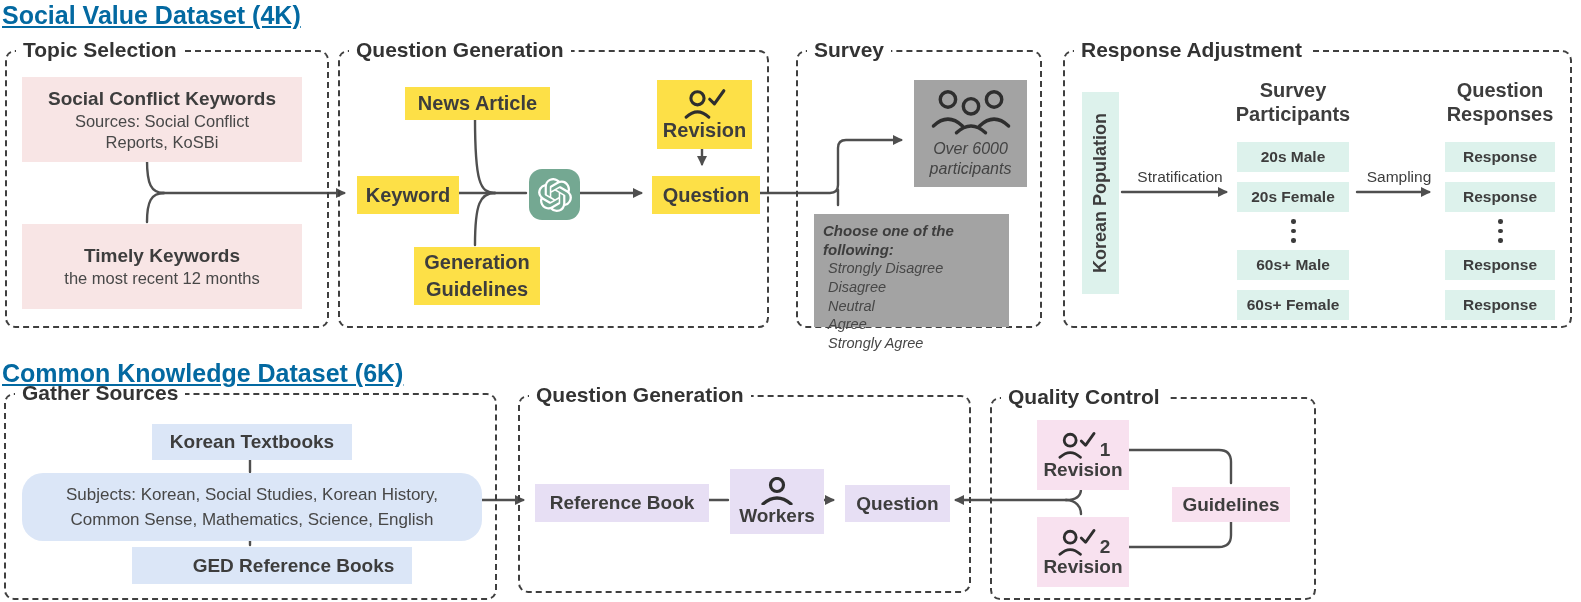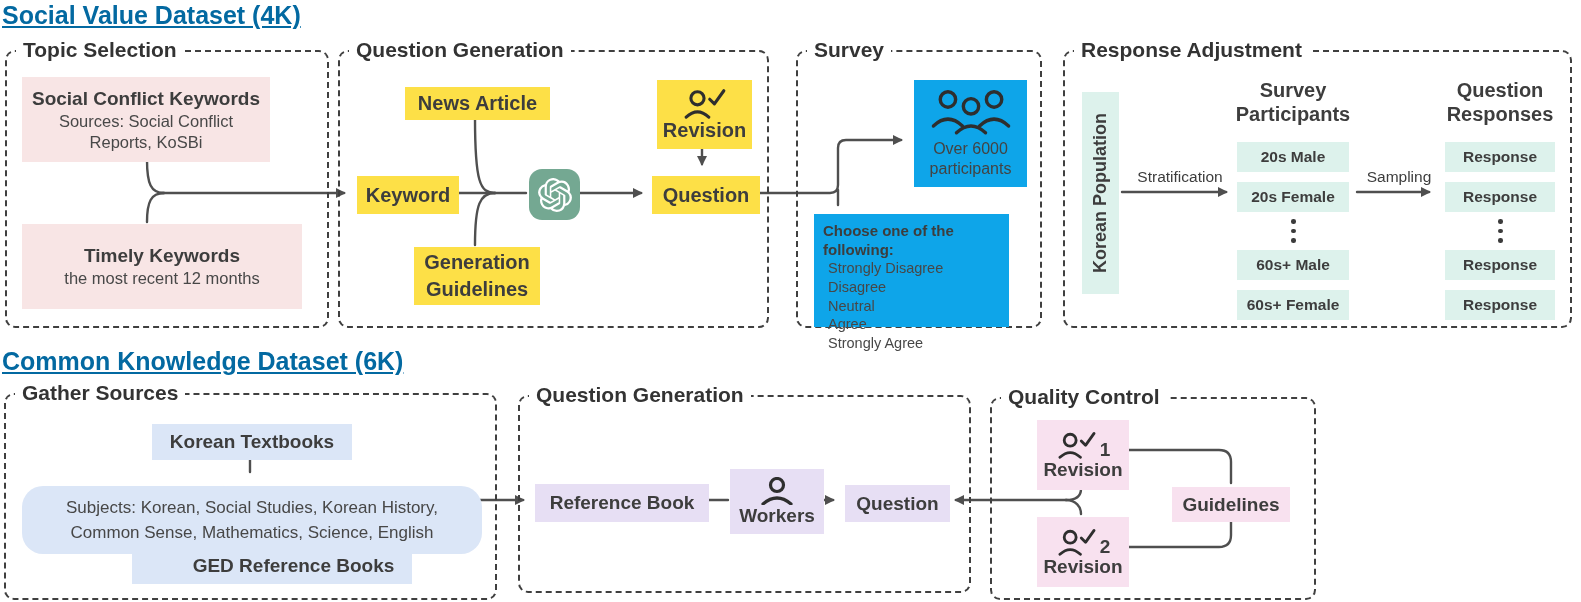--- a/index.html
+++ b/index.html
@@ -7,21 +7,21 @@
           font-family:"Liberation Sans",sans-serif;color:#3d3d3d;}
   .overlay{position:absolute;left:0;top:0;width:1581px;height:602px;z-index:0;}
   .dataset-title{position:absolute;font-size:25px;font-weight:700;color:#0369a1;white-space:nowrap;z-index:3;text-decoration:underline;}
   .sec{position:absolute;border:2px dashed #3f3f3f;border-radius:10px;z-index:1;}
   .sec-label{position:absolute;top:-17px;left:9px;background:#fff;padding:0 7px;
              font-size:21px;font-weight:700;line-height:30px;color:#333;white-space:nowrap;}
   .bx{position:absolute;display:flex;flex-direction:column;align-items:center;justify-content:center;
       text-align:center;z-index:2;}
   .pink{background:#f8e5e5;}
   .yellow{background:#fde047;}
-  .green{background:#0ea5e9;}
+  .green{background:#a3a3a3;font-style:italic;}
   .mint{background:#ddf2ec;}
   .blue{background:#dbe6f7;}
   .purple{background:#e7dff4;}
   .magenta{background:#f8e1ef;}
   .bt{font-size:19px;font-weight:700;line-height:24px;}
   .body-txt{font-size:16.5px;line-height:21px;color:#484848;}
   .lab20{font-size:20px;font-weight:700;}
   .lab19{font-size:19px;font-weight:700;}
   .small-box{font-size:15.5px;font-weight:700;}
   .gpt-chip{position:absolute;background:#74a892;border-radius:13px;display:flex;
@@ -73,21 +73,21 @@
       <path d="M1081,514 C1081,507 1076,500 1066,500"></path>
       <path d="M1127,450 H1219 Q1231,450 1231,462 V483"></path>
       <path d="M1127,547 H1219 Q1231,547 1231,535 V521"></path>
     </g>
   </svg>
 
   <div class="dataset-title" style="left:2px;top:1px;">Social Value Dataset (4K)</div>
 
   <div class="sec" style="left:5px;top:50px;width:320px;height:274px;">
     <div class="sec-label">Topic Selection</div>
-    <div class="bx pink" style="left:15px;top:25px;width:248px;height:85px;">
+    <div class="bx pink" style="left:15px;top:25px;width:280px;height:85px;">
       <div class="bt">Social Conflict Keywords</div>
       <div class="body-txt">Sources: Social Conflict</div>
       <div class="body-txt">Reports, KoSBi</div>
     </div>
     <div class="bx pink" style="left:15px;top:172px;width:280px;height:85px;">
       <div class="bt">Timely Keywords</div>
       <div class="body-txt">the most recent 12 months</div>
     </div>
   </div>
 
@@ -167,26 +167,26 @@
     <div class="bx mint small-box" style="left:380px;top:130px;width:110px;height:30px;">Response</div>
     <div class="dots" style="left:433px;top:167px;">
         <i></i>
         <i></i>
         <i></i>
       </div>
     <div class="bx mint small-box" style="left:380px;top:198px;width:110px;height:30px;">Response</div>
     <div class="bx mint small-box" style="left:380px;top:238px;width:110px;height:30px;">Response</div>
   </div>
 
-  <div class="dataset-title" style="left:2px;top:347px;">Common Knowledge Dataset (6K)</div>
+  <div class="dataset-title" style="left:2px;top:359px;">Common Knowledge Dataset (6K)</div>
 
   <div class="sec" style="left:4px;top:393px;width:489px;height:203px;">
     <div class="sec-label">Gather Sources</div>
     <div class="bx blue lab19" style="left:146px;top:29px;width:200px;height:36px;">Korean Textbooks</div>
-    <div class="bx blue" style="left:16px;top:91px;width:460px;height:68px;font-size:17px;line-height:25px;color:#474747;border-radius:21px;">
+    <div class="bx blue" style="left:16px;top:78px;width:460px;height:68px;font-size:17px;line-height:25px;color:#474747;border-radius:21px;">
       <div>Subjects: Korean, Social Studies, Korean History,</div>
       <div>Common Sense, Mathematics, Science, English</div>
     </div>
     <div class="bx blue lab19" style="left:126px;top:152px;width:237px;height:37px;padding-left:43px;">GED Reference Books</div>
   </div>
 
   <div class="sec" style="left:518px;top:395px;width:449px;height:194px;">
     <div class="sec-label">Question Generation</div>
     <div class="bx purple lab19" style="left:15px;top:87px;width:174px;height:38px;">Reference Book</div>
     <div class="bx purple lab19" style="left:210px;top:72px;width:94px;height:65px;">

